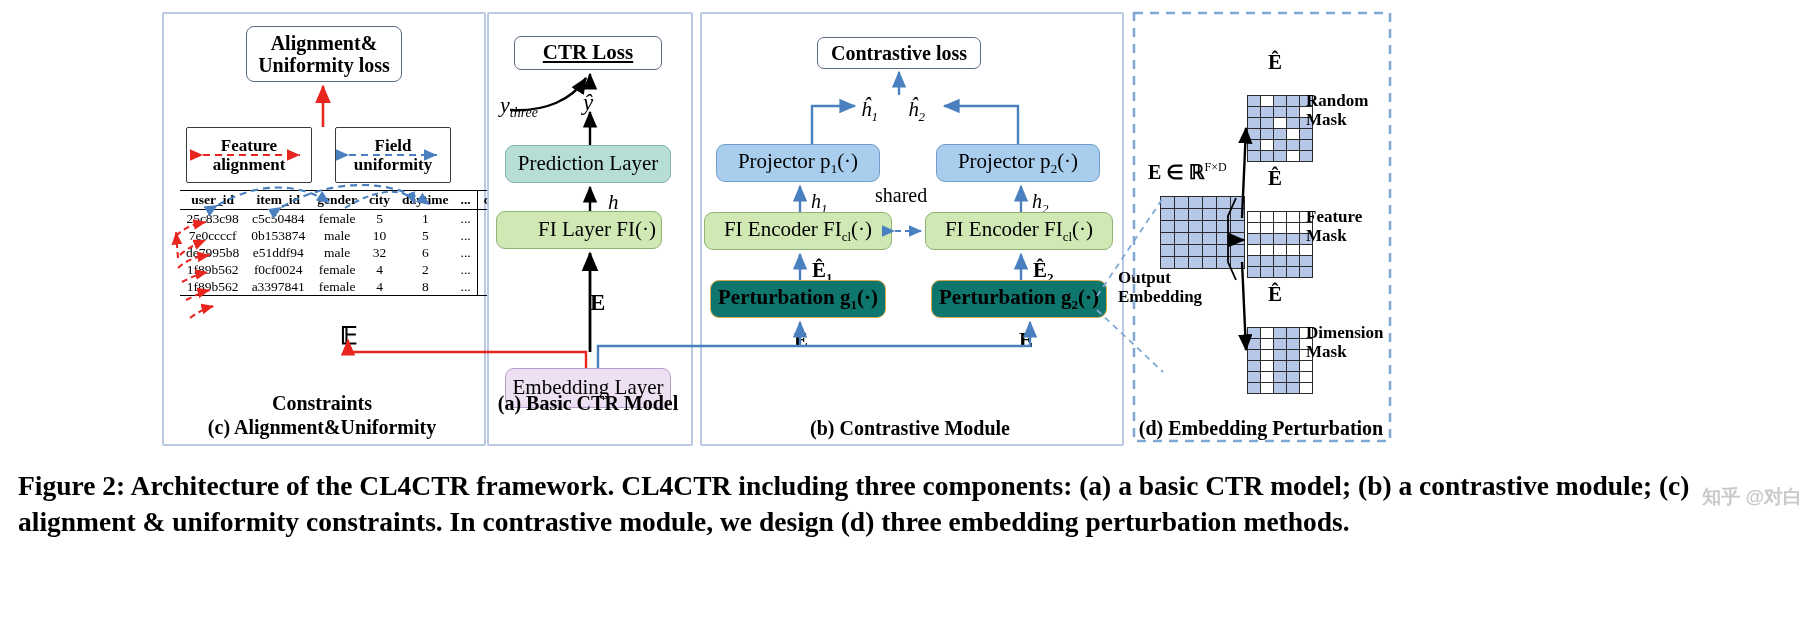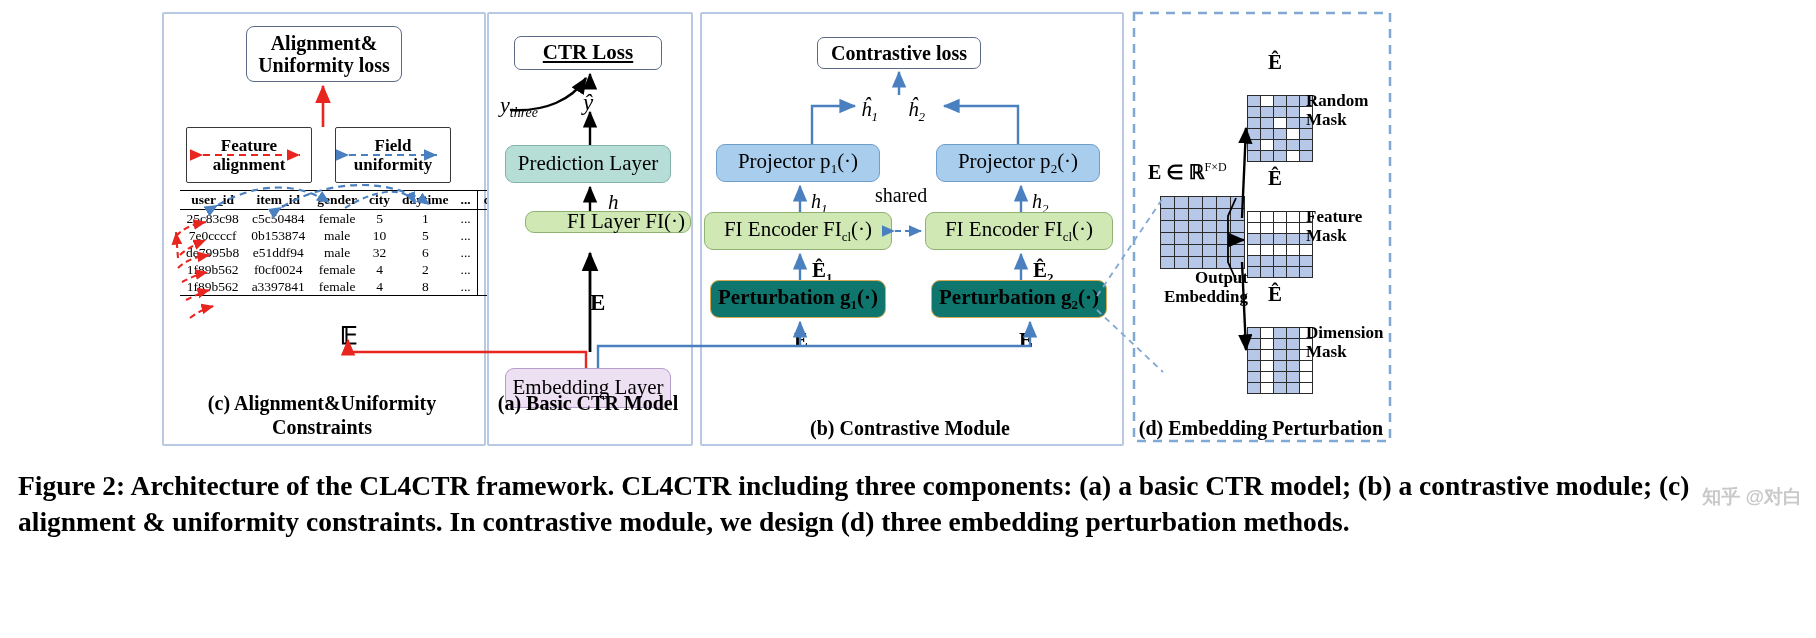--- a/index.html
+++ b/index.html
@@ -30,21 +30,21 @@
   .dtable th{font-weight:bold;padding:1px 6px;text-align:center;white-space:nowrap;}
   .dtable td{padding:0.5px 6px;text-align:center;white-space:nowrap;}
   .dtable .toprule{border-top:1.6px solid #000;}
   .dtable .midrule{border-bottom:1px solid #000;}
   .dtable .botrule{border-bottom:1.6px solid #000;}
   .dtable .sep{border-left:1px solid #000;}
 
   
   .grid{position:absolute;display:grid;border:1.6px solid #2b2b2b;background:#2b2b2b;gap:1px;box-sizing:content-box;}
   .grid .c{width:100%;height:100%;}
-  .cap-center{position:absolute;text-align:right;font-weight:bold;font-size:17px;line-height:1.12;}
+  .cap-center{position:absolute;text-align:left;font-weight:bold;font-size:17px;line-height:1.12;}
 
   .caption{position:absolute;left:18px;top:468px;width:1780px;font-size:27.5px;font-weight:bold;
            line-height:1.32;color:#000;text-align:left;font-family:"Liberation Serif",serif;}
 
   .wm{position:absolute;right:14px;top:484px;font-size:20px;color:#c9c9c9;font-family:"Liberation Sans",sans-serif;
       display:flex;align-items:center;gap:6px;}
   .wm .mark{font-weight:bold;font-size:19px;color:#c9c9c9;}
 </style>
 </head>
 <body>
@@ -125,42 +125,42 @@
         <td class="botrule">8</td>
         <td class="botrule">...</td>
         <td class="botrule sep">0</td>
       </tr>
     </tbody>
   </table>
 
   <div class="lbl bold" style="left:340px;top:322px;font-size:24px;">𝔼</div>
 
   <div class="panel-caption" style="left:162px;top:392px;width:320px;">
+    <div>Constraints</div>
     <div>(c) Alignment&amp;Uniformity</div>
-    <div>Constraints</div>
   </div>
 
   <div class="panel" style="left:487px;top:12px;width:202px;height:430px;"></div>
 
   <div class="node white" style="left:514px;top:36px;width:148px;height:34px;border-radius:7px;font-weight:bold;font-size:21px;text-decoration:underline;">
     <span>CTR Loss</span>
   </div>
 
   <div class="lbl it" style="left:500px;top:92px;font-size:22px;">
     <span>y</span><sub style="font-size:14px;">three</sub>
   </div>
   <div class="lbl it" style="left:583px;top:90px;font-size:23px;">ŷ</div>
 
   <div class="node teal" style="left:505px;top:145px;width:166px;height:38px;">
     <span>Prediction Layer</span>
   </div>
 
   <div class="lbl it" style="left:608px;top:190px;font-size:21px;">h</div>
 
-  <div class="node green" style="left:525px;top:211px;width:166px;height:22px;padding-left:36px;">
+  <div class="node green" style="left:496px;top:211px;width:166px;height:38px;padding-left:36px;">
     <span>FI Layer FI(·)</span>
   </div>
 
   <div class="lbl bold" style="left:590px;top:290px;font-size:23px;">E</div>
 
   <div class="node purple" style="left:505px;top:368px;width:166px;height:40px;">
     <span>Embedding Layer</span>
   </div>
 
   <div class="panel-caption" style="left:487px;top:392px;width:202px;">(a) Basic CTR Model</div>

